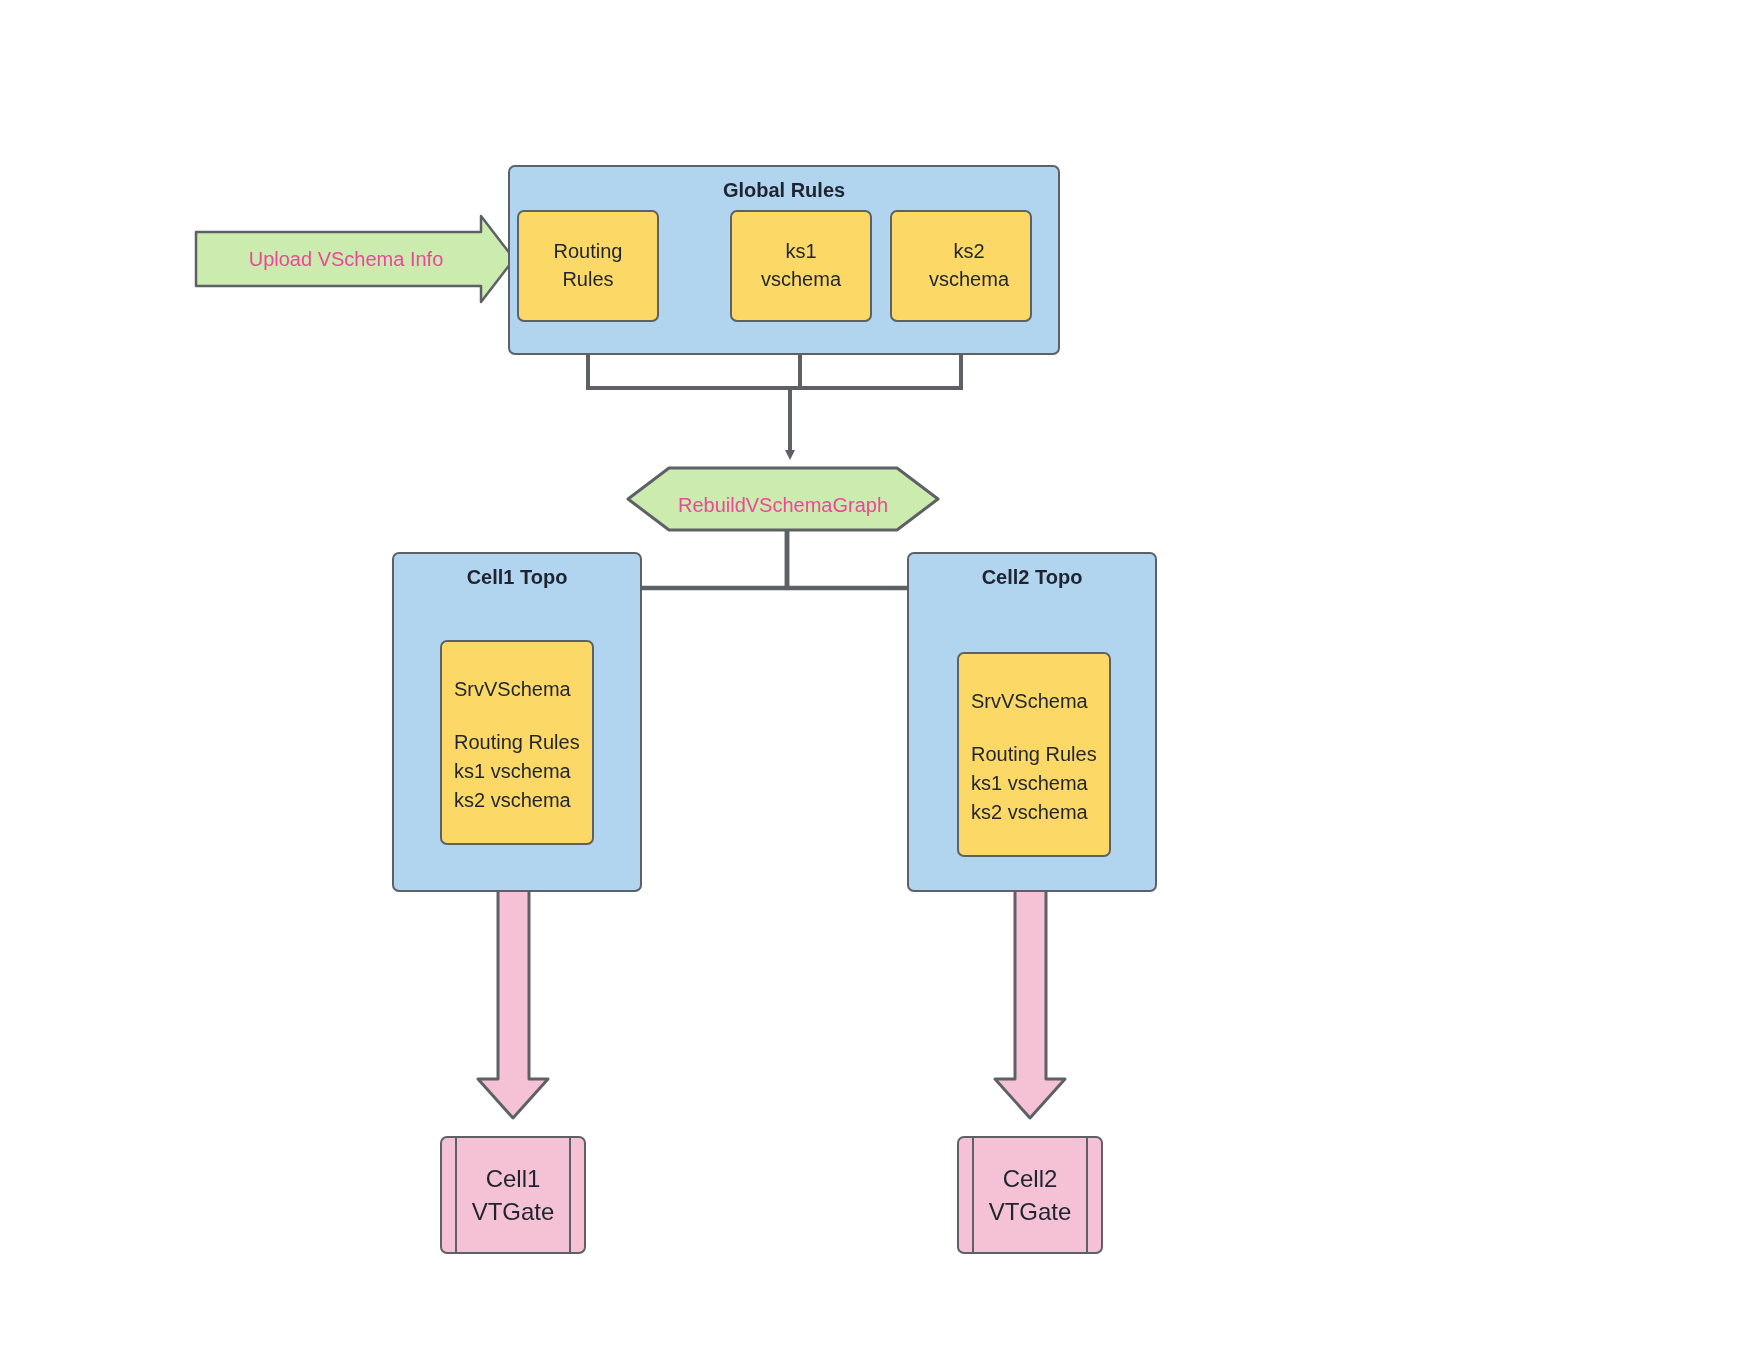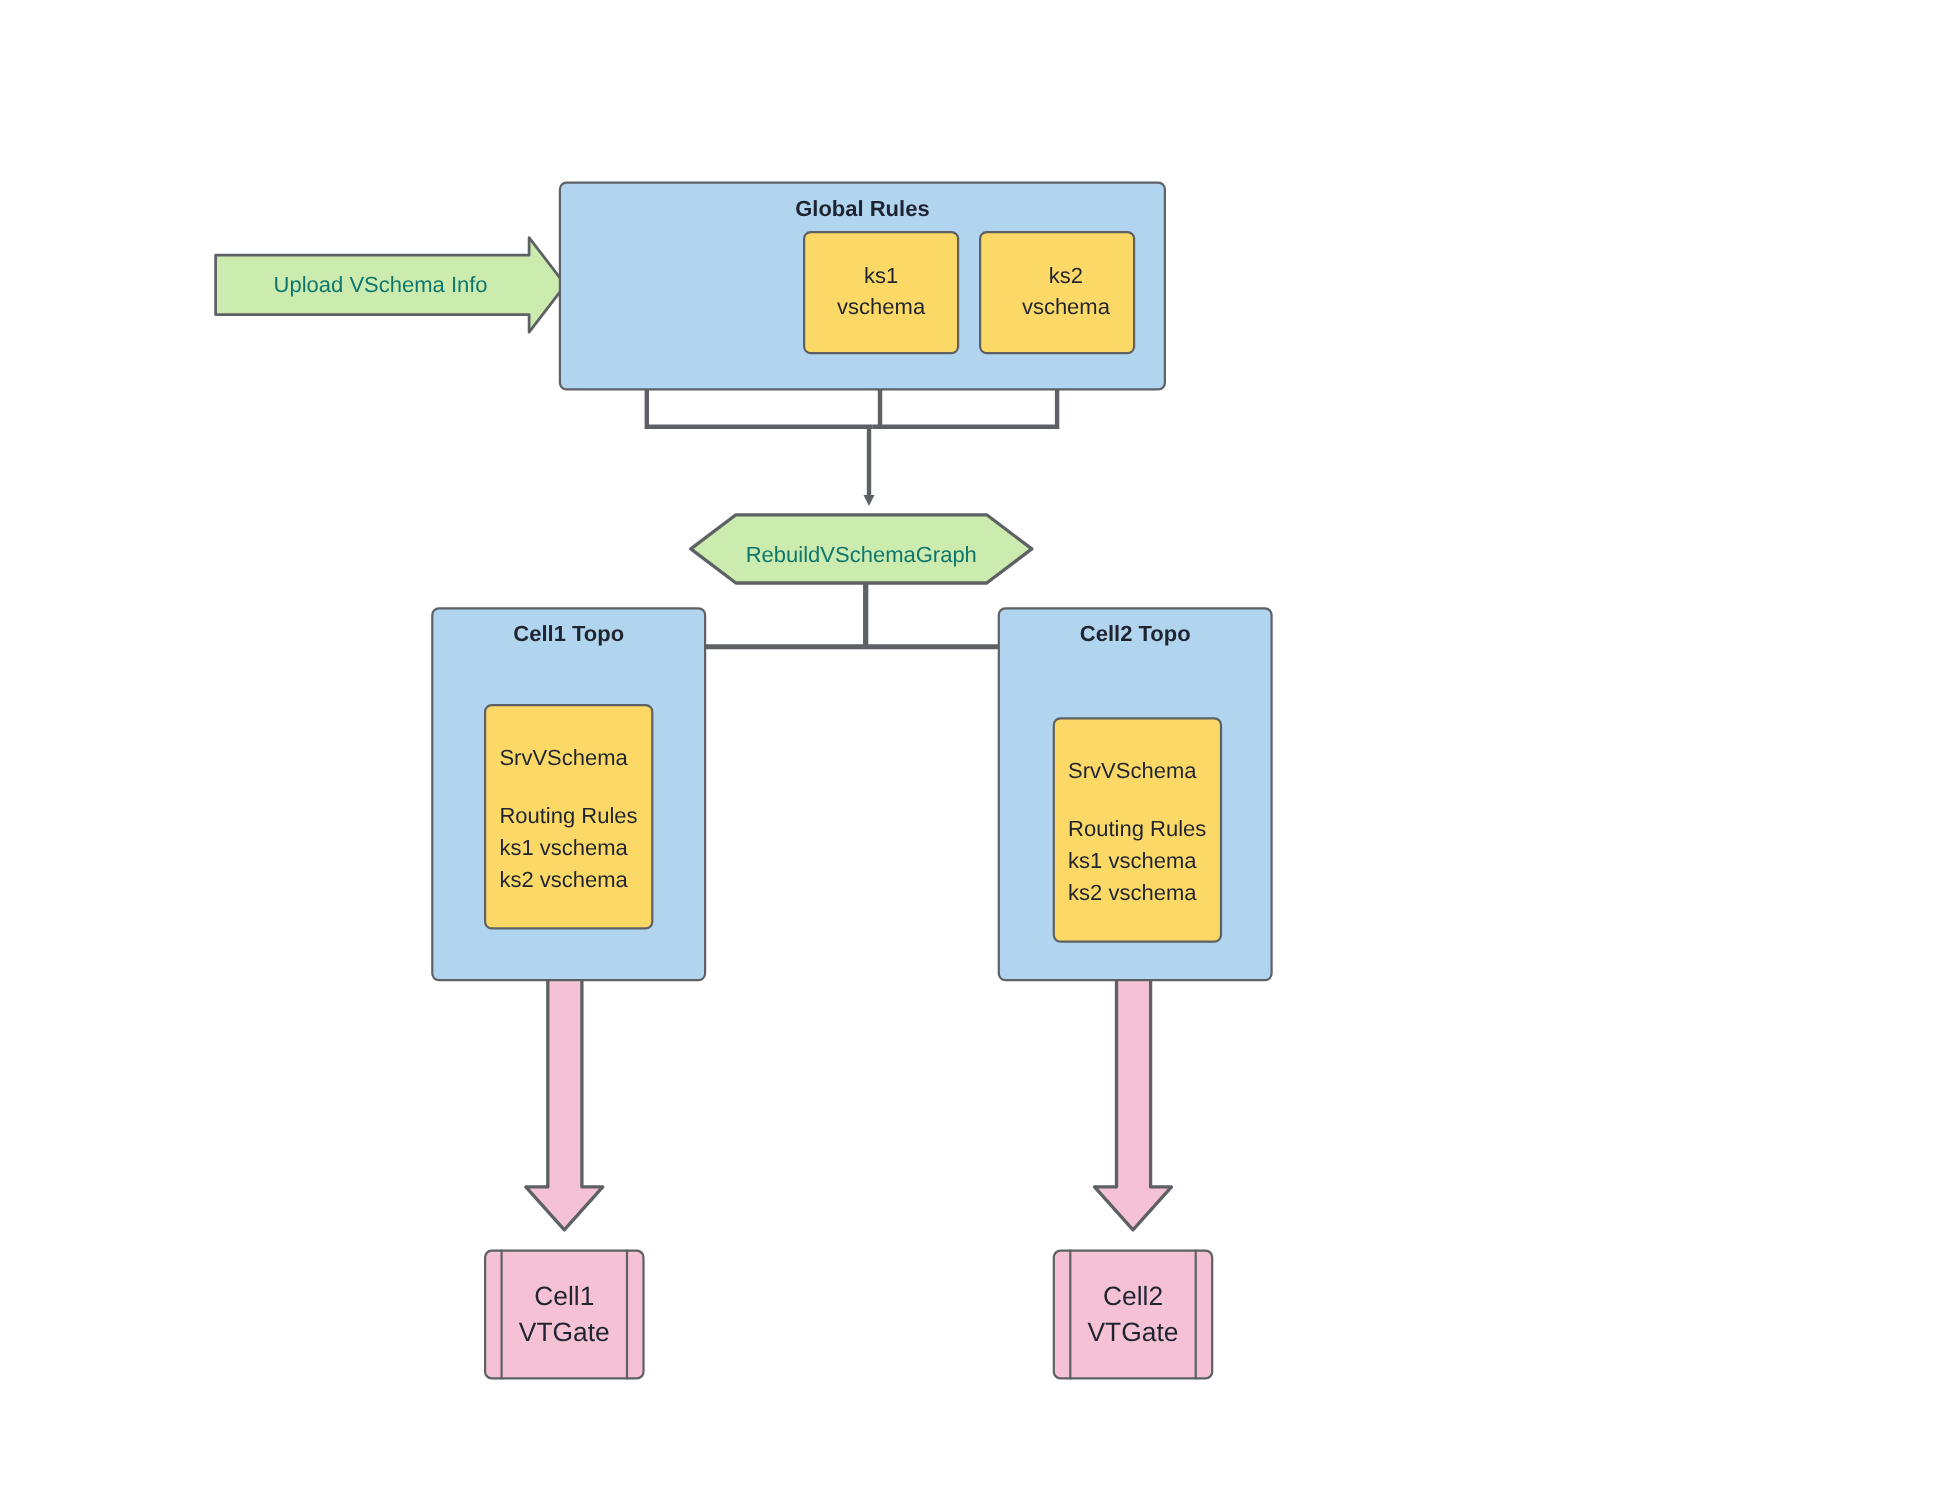--- a/index.html
+++ b/index.html
@@ -102,21 +102,21 @@
     text-align: center;
     color: #1f2430;
     white-space: pre-line;
   }
   .shape-label {
     position: absolute;
     display: flex;
     align-items: center;
     justify-content: center;
     font-size: 20px;
-    color: #0f766e;
+    color: #ec4899;
     text-align: center;
     pointer-events: none;
   }
   .multiline { white-space: pre-line; }
 </style>
 </head>
 <body>
 
 <div id="canvas">
 
@@ -144,20 +144,22 @@
     <path d="M 498,845 L 529,845 L 529,1079 L 548,1079 L 513,1118 L 478,1079 L 498,1079 Z" fill="#f4c2d4" stroke="#5d6165" stroke-width="3" stroke-linejoin="round"></path>
     <path d="M 1015,845 L 1046,845 L 1046,1079 L 1065,1079 L 1030,1118 L 995,1079 L 1015,1079 Z" fill="#f4c2d4" stroke="#5d6165" stroke-width="3" stroke-linejoin="round"></path>
   </svg>
 
   <div class="shape-label" style="left:196px; top:232px; width:300px; height:54px;">Upload VSchema Info</div>
 
   <div class="node topo-box" style="left:508px; top:165px; width:552px; height:190px; padding-top:11px;">
     <div class="topo-title">Global Rules</div>
   </div>
 
+  <div class="node yellow-box multiline" style="left:517px; top:210px; width:142px; height:112px;">Routing
+Rules</div>
   <div class="node yellow-box multiline" style="left:730px; top:210px; width:142px; height:112px;">ks1
 vschema</div>
   <div class="node yellow-box multiline" style="left:890px; top:210px; width:142px; height:112px;padding-left:16px;">ks2
 vschema</div>
 
   <div class="shape-label" style="left:628px; top:468px; width:310px; height:74px;">RebuildVSchemaGraph</div>
 
   <div class="node topo-box" style="left:392px; top:552px; width:250px; height:340px; padding-top:11px;">
     <div class="topo-title">Cell1 Topo</div>
   </div>

